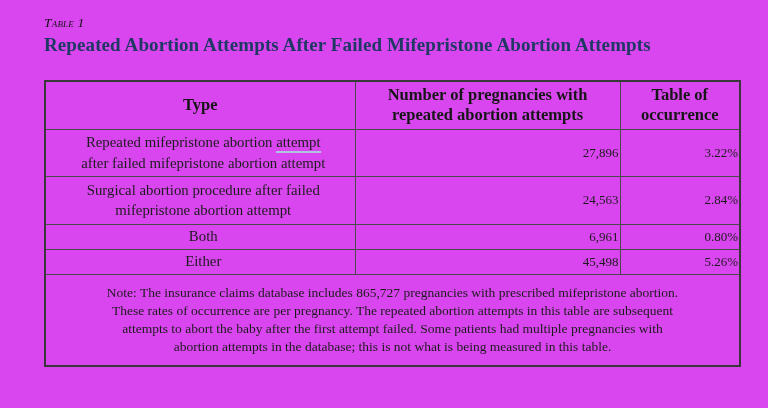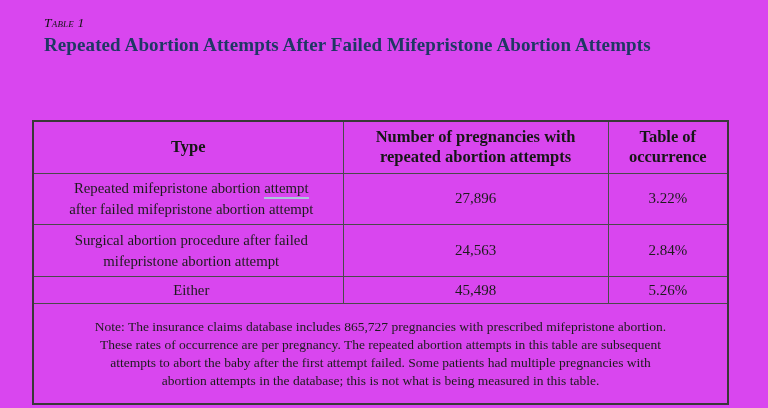--- a/index.html
+++ b/index.html
@@ -31,28 +31,27 @@
     left: 44px;
     top: 34px;
     font-size: 19px;
     font-weight: bold;
     color: #1f3864;
     letter-spacing: 0.1px;
     white-space: nowrap;
   }
   table.data-table {
     position: absolute;
-    left: 32px;
+    left: 44px;
     top: 80px;
     width: 695px;
     height: 285px;
     border-collapse: collapse;
     table-layout: fixed;
     font-family: "Liberation Serif", "DejaVu Serif", serif;
-    margin-top: 40px;
   }
   table.data-table, table.data-table th, table.data-table td {
     border: 1.5px solid #4a4a4a;
   }
   table.data-table {
     border: 2px solid #383838;
   }
   th {
     font-size: 16.5px;
     font-weight: bold;
@@ -67,22 +66,22 @@
     vertical-align: middle;
     color: #1c1c1c;
   }
   td.type {
     text-align: center;
     padding-left: 10px;
     padding-right: 4px;
     line-height: 20.5px;
   }
   td.num {
-    text-align: center;
-    font-size: 15px;
+    text-align: right;
+    font-size: 13px;
   }
   .tline { white-space: nowrap; }
   .grammar {
     border-bottom: 2px solid #aec4dc;
     padding-bottom: 0.5px;
   }
   td.notecell {
     text-align: center;
     font-size: 13.5px;
     line-height: 18px;
@@ -133,20 +132,25 @@
 
       <tr style="height:48px">
         <td class="type">
           <div class="tline">Surgical abortion procedure after failed</div>
           <div class="tline">mifepristone abortion attempt</div>
         </td>
         <td class="num">24,563</td>
         <td class="num">2.84%</td>
       </tr>
 
+      <tr style="height:25px">
+        <td class="type">Both</td>
+        <td class="num">6,961</td>
+        <td class="num">0.80%</td>
+      </tr>
 
       <tr style="height:25px">
         <td class="type">Either</td>
         <td class="num">45,498</td>
         <td class="num">5.26%</td>
       </tr>
 
       <tr style="height:92px">
         <td class="notecell" colspan="3">
           <div class="nline">Note: The insurance claims database includes 865,727 pregnancies with prescribed mifepristone abortion.</div>

